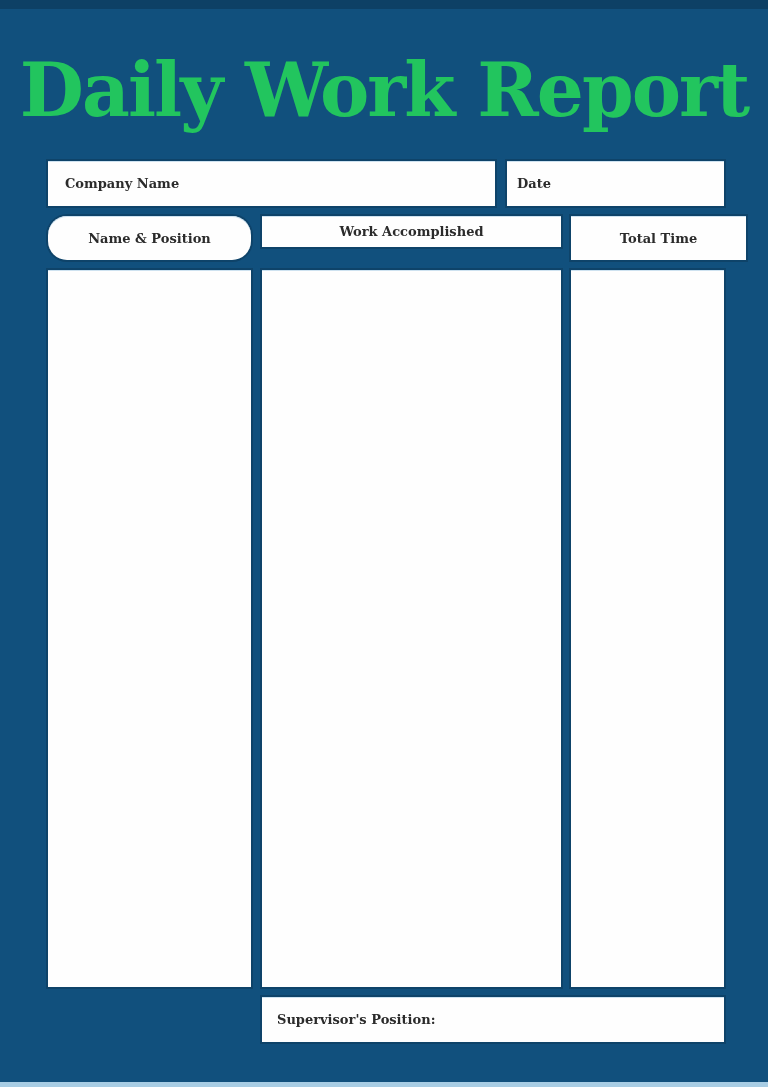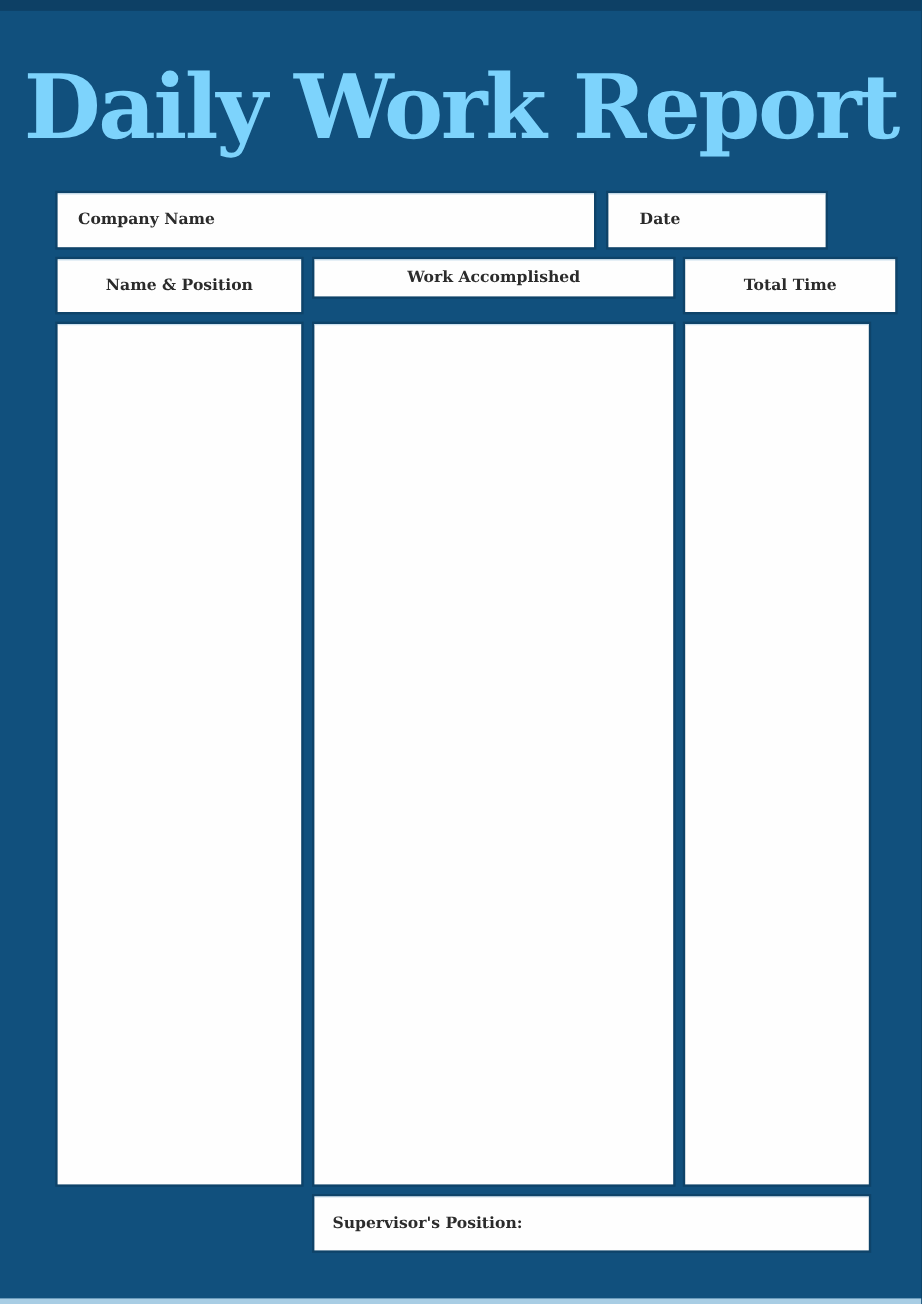--- a/index.html
+++ b/index.html
@@ -29,21 +29,21 @@
   }
 
   .title {
     position: absolute;
     top: 36px;
     left: 0;
     width: 100%;
     height: 108px;
     line-height: 108px;
     text-align: center;
-    color: #7dd3fc;
+    color: #22c55e;
     font-size: 74px;
     font-weight: bold;
     letter-spacing: -2px;
     white-space: nowrap;
   }
 
   .box {
     position: absolute;
     background: #fefefe;
     box-shadow: 0 0 0 2px rgba(8, 40, 66, 0.32),
@@ -52,24 +52,24 @@
     align-items: center;
     color: #2b2b2b;
     font-size: 13px;
     font-weight: bold;
   }
 
   .box.center { justify-content: center; text-align: center; }
 
   
   #company-box { left: 48px;  top: 161px; width: 447px; height: 45px; padding-left: 17px; }
-  #date-box    { left: 507px; top: 161px; width: 181px; height: 45px; padding-left: 26px; }
+  #date-box    { left: 507px; top: 161px; width: 217px; height: 45px; padding-left: 10px; }
 
   
-  #hdr-name { left: 48px;  top: 216px; width: 203px; height: 44px; }
+  #hdr-name { left: 48px;  top: 216px; width: 203px; height: 44px; border-radius: 19px; }
   #hdr-work { left: 262px; top: 216px; width: 299px; height: 31px; }
   #hdr-time { left: 571px; top: 216px; width: 175px; height: 44px; }
 
   
   #col-name { left: 48px;  top: 270px; width: 203px; height: 717px; }
   #col-work { left: 262px; top: 270px; width: 299px; height: 717px; }
   #col-time { left: 571px; top: 270px; width: 153px; height: 717px; }
 
   
   #foot-emp { left: 48px;  top: 997px; width: 203px; height: 45px; padding-left: 12px; }

